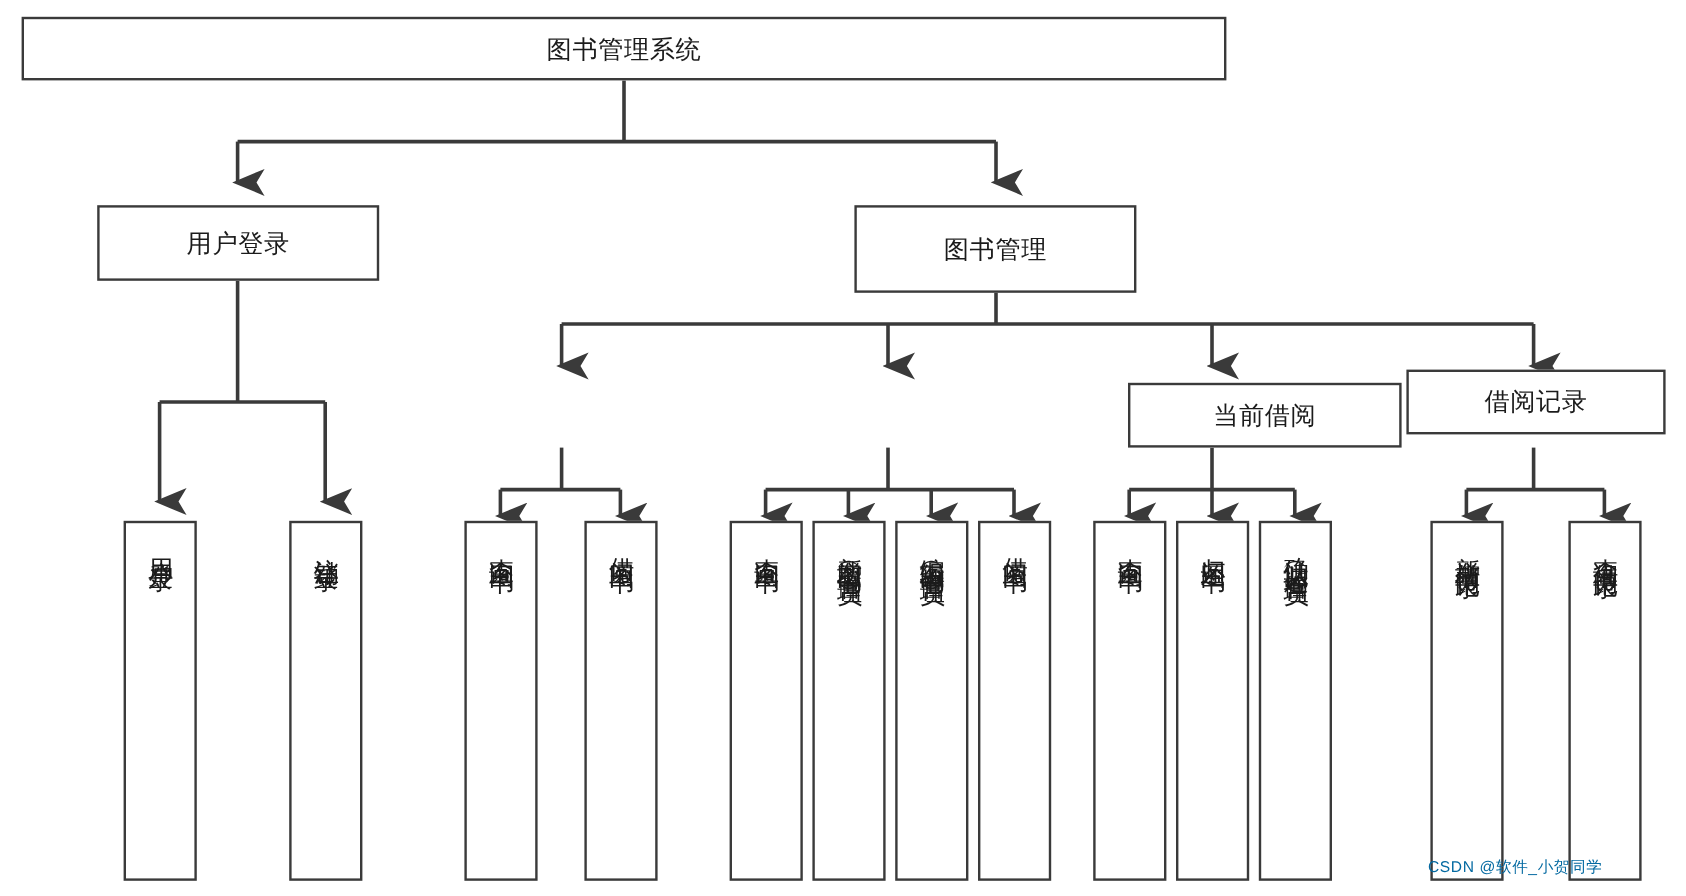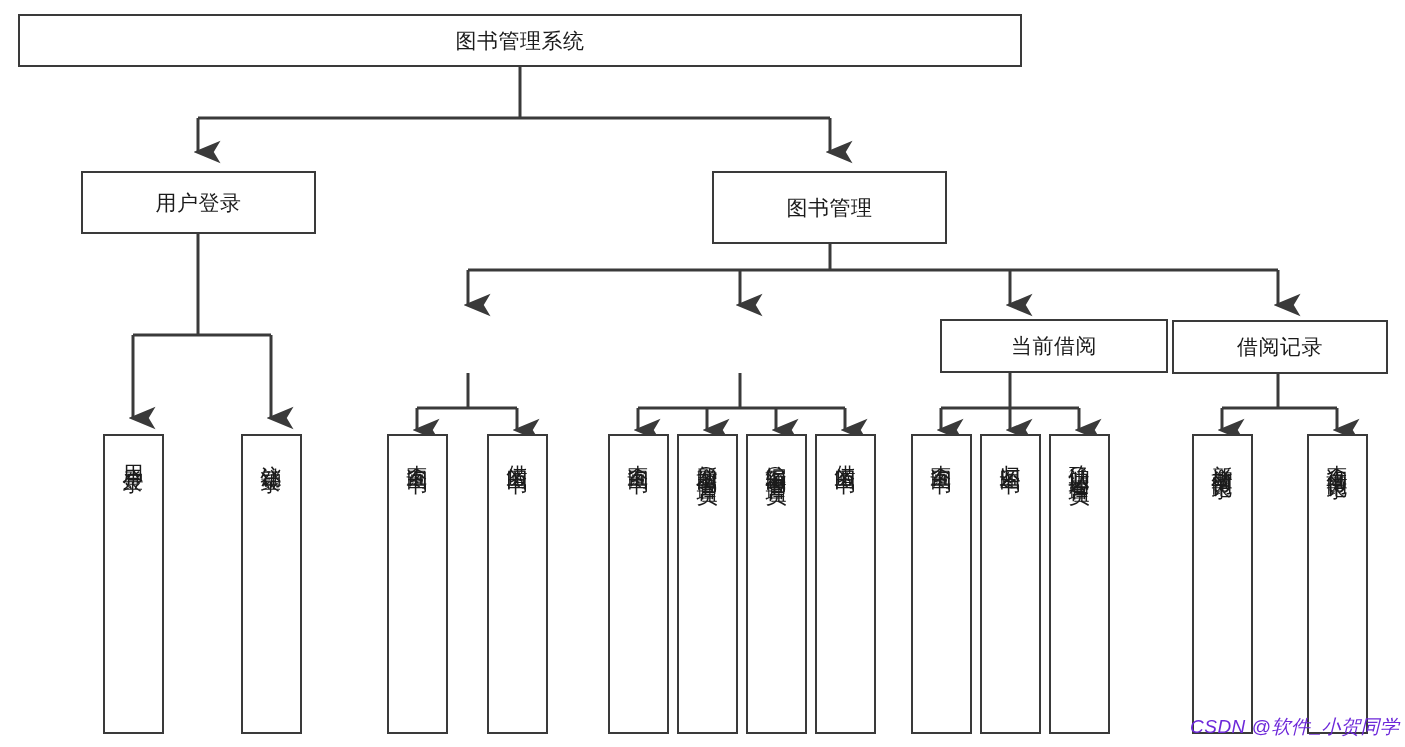--- a/index.html
+++ b/index.html
@@ -48,25 +48,24 @@
   .vlabel {
     writing-mode: vertical-rl;
     text-orientation: upright;
     letter-spacing: 3px;
     line-height: 1;
     white-space: nowrap;
     color: #1b1b1b;
   }
   .watermark {
     position: absolute;
-    font-size: 19px;
-    color: #6d28d9;
+    font-size: 13px;
+    color: #0369a1;
     white-space: nowrap;
     letter-spacing: 0.5px;
-    font-style: italic;
   }
 </style>
 </head>
 <body>
 
 <div id="canvas">
 
   <svg class="edges" viewBox="0 0 1405 747">
     <defs>
       <marker id="arrow" viewBox="0 0 12 12" refX="6" refY="10" markerWidth="9" markerHeight="9" orient="auto-start-reverse">
@@ -125,21 +124,21 @@
   <div class="node horiz" style="left:81px; top:171px; width:235px; height:63px;">
     <span>用户登录</span>
   </div>
   <div class="node horiz" style="left:712px; top:171px; width:235px; height:73px;">
     <span>图书管理</span>
   </div>
 
   <div class="node horiz" style="left:903px; top:319px; width:228px; height:54px;margin-left:37px;">
     <span>当前借阅</span>
   </div>
-  <div class="node horiz" style="left:1172px; top:320px; width:216px; height:54px;">
+  <div class="node horiz" style="left:1172px; top:308px; width:216px; height:54px;">
     <span>借阅记录</span>
   </div>
 
   <div class="node vert" style="left:103px; top:434px; width:61px; height:300px;">
     <span class="vlabel">用户登录</span>
   </div>
   <div class="node vert" style="left:241px; top:434px; width:61px; height:300px;">
     <span class="vlabel">注销登录</span>
   </div>
 

